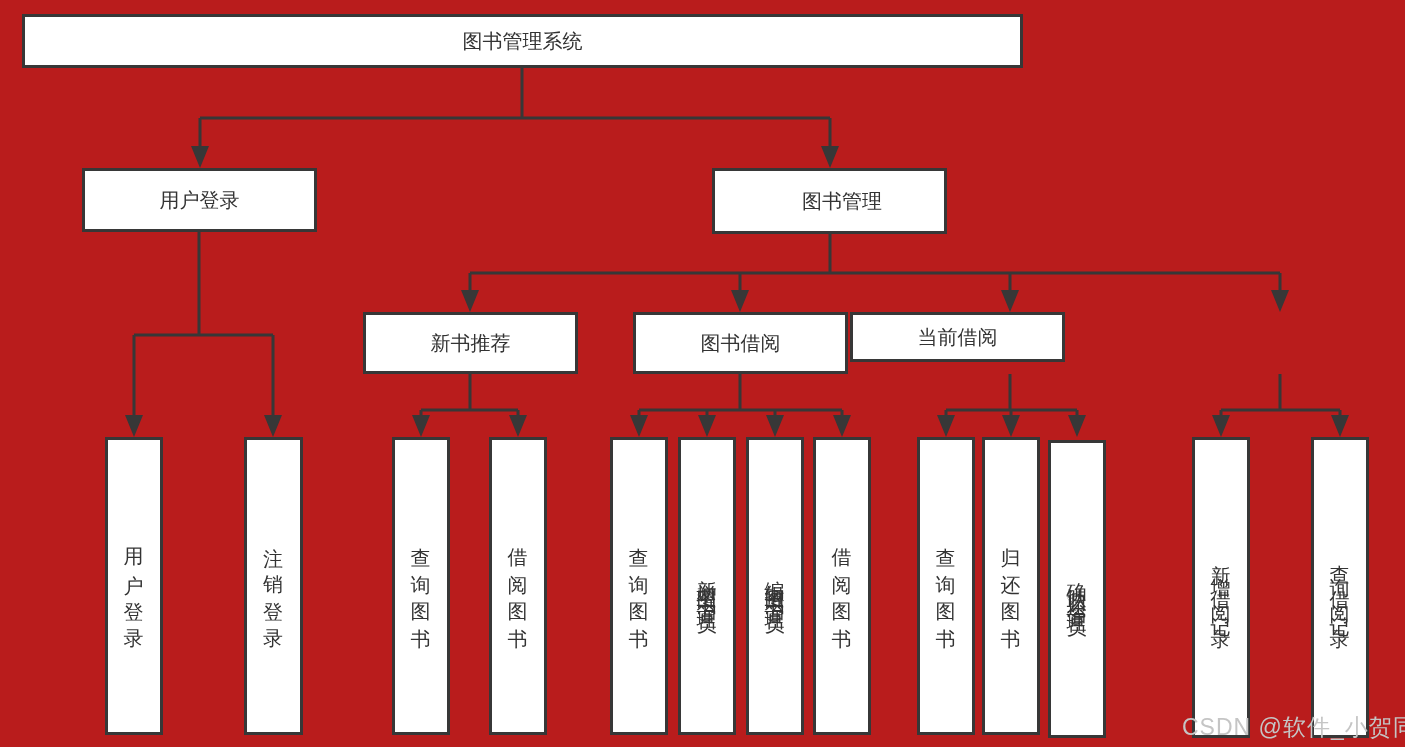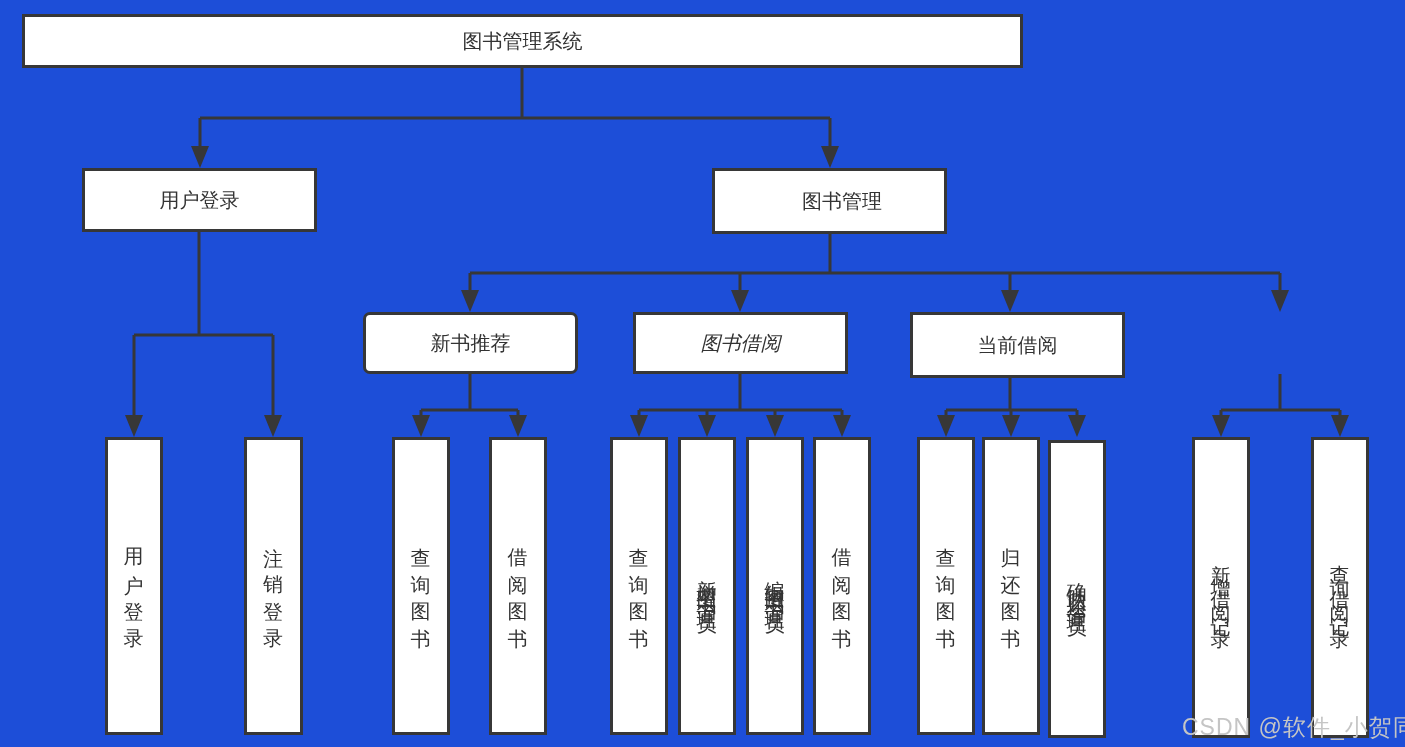--- a/index.html
+++ b/index.html
@@ -1,21 +1,21 @@
 <!DOCTYPE html>
 <html><head>
 <meta charset="utf-8">
 <style>
   html, body { margin: 0; padding: 0; }
   body { background: #fcfcfc; font-family: "Liberation Sans", sans-serif; }
   #canvas {
     position: relative;
     width: 1405px;
     height: 747px;
-    background: #1d4ed8;
+    background: #b91c1c;
     overflow: hidden;
     color: #333;
   }
   #connectors {
     position: absolute;
     left: 0; top: 0;
     width: 1405px; height: 747px;
   }
   .box {
     position: absolute;
@@ -92,23 +92,23 @@
       <path d="M1221 437 L1212 415 L1230 415 Z"></path>
       <path d="M1340 437 L1331 415 L1349 415 Z"></path>
     </g>
   </svg>
 
   <div class="box" style="left:22px; top:14px; width:1001px; height:54px;">图书管理系统</div>
 
   <div class="box" style="left:82px; top:168px; width:235px; height:64px;">用户登录</div>
   <div class="box" style="left:712px; top:168px; width:235px; height:66px;padding-left:25px;">图书管理</div>
 
-  <div class="box" style="left:363px; top:312px; width:215px; height:62px;border-radius:7px;">新书推荐</div>
-  <div class="box" style="left:633px; top:312px; width:215px; height:62px;font-style:italic;">图书借阅</div>
-  <div class="box" style="left:910px; top:312px; width:215px; height:66px;">当前借阅</div>
+  <div class="box" style="left:363px; top:312px; width:215px; height:62px;">新书推荐</div>
+  <div class="box" style="left:633px; top:312px; width:215px; height:62px;">图书借阅</div>
+  <div class="box" style="left:850px; top:312px; width:215px; height:50px;">当前借阅</div>
 
   <div class="box vbox vt4" style="left:105px; top:437px; width:58px; height:298px;">用户登录</div>
   <div class="box vbox vt4" style="left:244px; top:437px; width:59px; height:298px;">注销登录</div>
 
   <div class="box vbox vt4" style="left:392px; top:437px; width:58px; height:298px;">查询图书</div>
   <div class="box vbox vt4" style="left:489px; top:437px; width:58px; height:298px;">借阅图书</div>
 
   <div class="box vbox vt4" style="left:610px; top:437px; width:58px; height:298px;">查询图书</div>
   <div class="box vbox vt9" style="left:678px; top:437px; width:58px; height:298px;">新增图书（管理员）</div>
   <div class="box vbox vt9" style="left:746px; top:437px; width:58px; height:298px;">编辑图书（管理员）</div>

